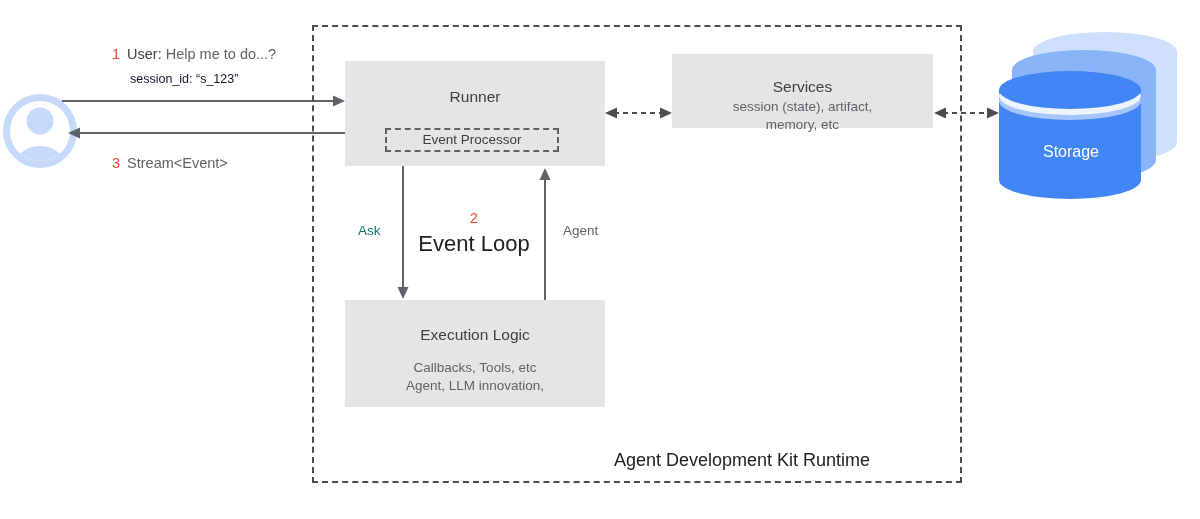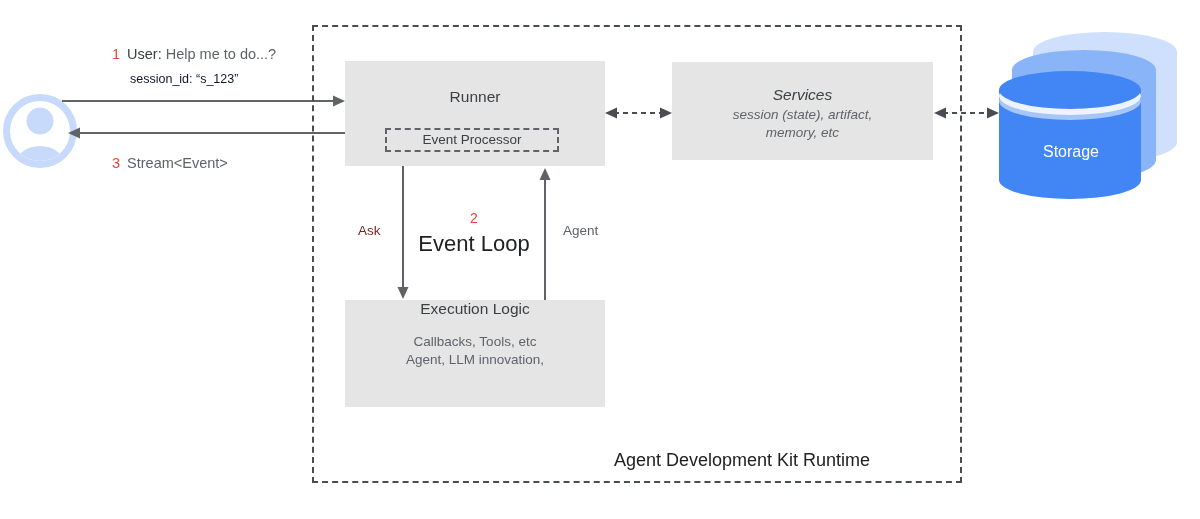--- a/index.html
+++ b/index.html
@@ -43,28 +43,28 @@
   .runner-box .box-title { padding-top: 27px; }
   .event-processor {
     position: absolute;
     left: 40px; top: 67px;
     width: 170px; height: 20px;
     border: 2px dashed #5f6368;
     font-size: 13.5px; color: #3c4043;
     line-height: 20px; text-align: center;
   }
 
-  .services-box { left: 672px; top: 62px; width: 261px; height: 98px; font-style: italic; }
+  .services-box { left: 672px; top: 54px; width: 261px; height: 74px; }
   .services-box .box-title { padding-top: 24px; padding-bottom: 2px; }
 
   .execution-box { left: 345px; top: 300px; width: 260px; height: 107px; }
-  .execution-box .box-title { padding-bottom: 15px; }
+  .execution-box .box-title { padding-top: 26px; padding-bottom: 15px; }
 
   
-  .ask-label { left: 358px; top: 223px; font-size: 13.5px; color: #7f1d1d; }
+  .ask-label { left: 358px; top: 223px; font-size: 13.5px; color: #0f766e; }
   .yield-label { left: 563px; top: 223px; font-size: 13.5px; color: #5f6368; }
   .loop-num {
     left: 474px; top: 210px; transform: translateX(-50%);
     font-size: 14px; color: #ea4335; font-weight: 500;
   }
   .loop-title {
     left: 474px; top: 231px; transform: translateX(-50%);
     font-size: 22px; color: #202124; white-space: nowrap;
   }
 

